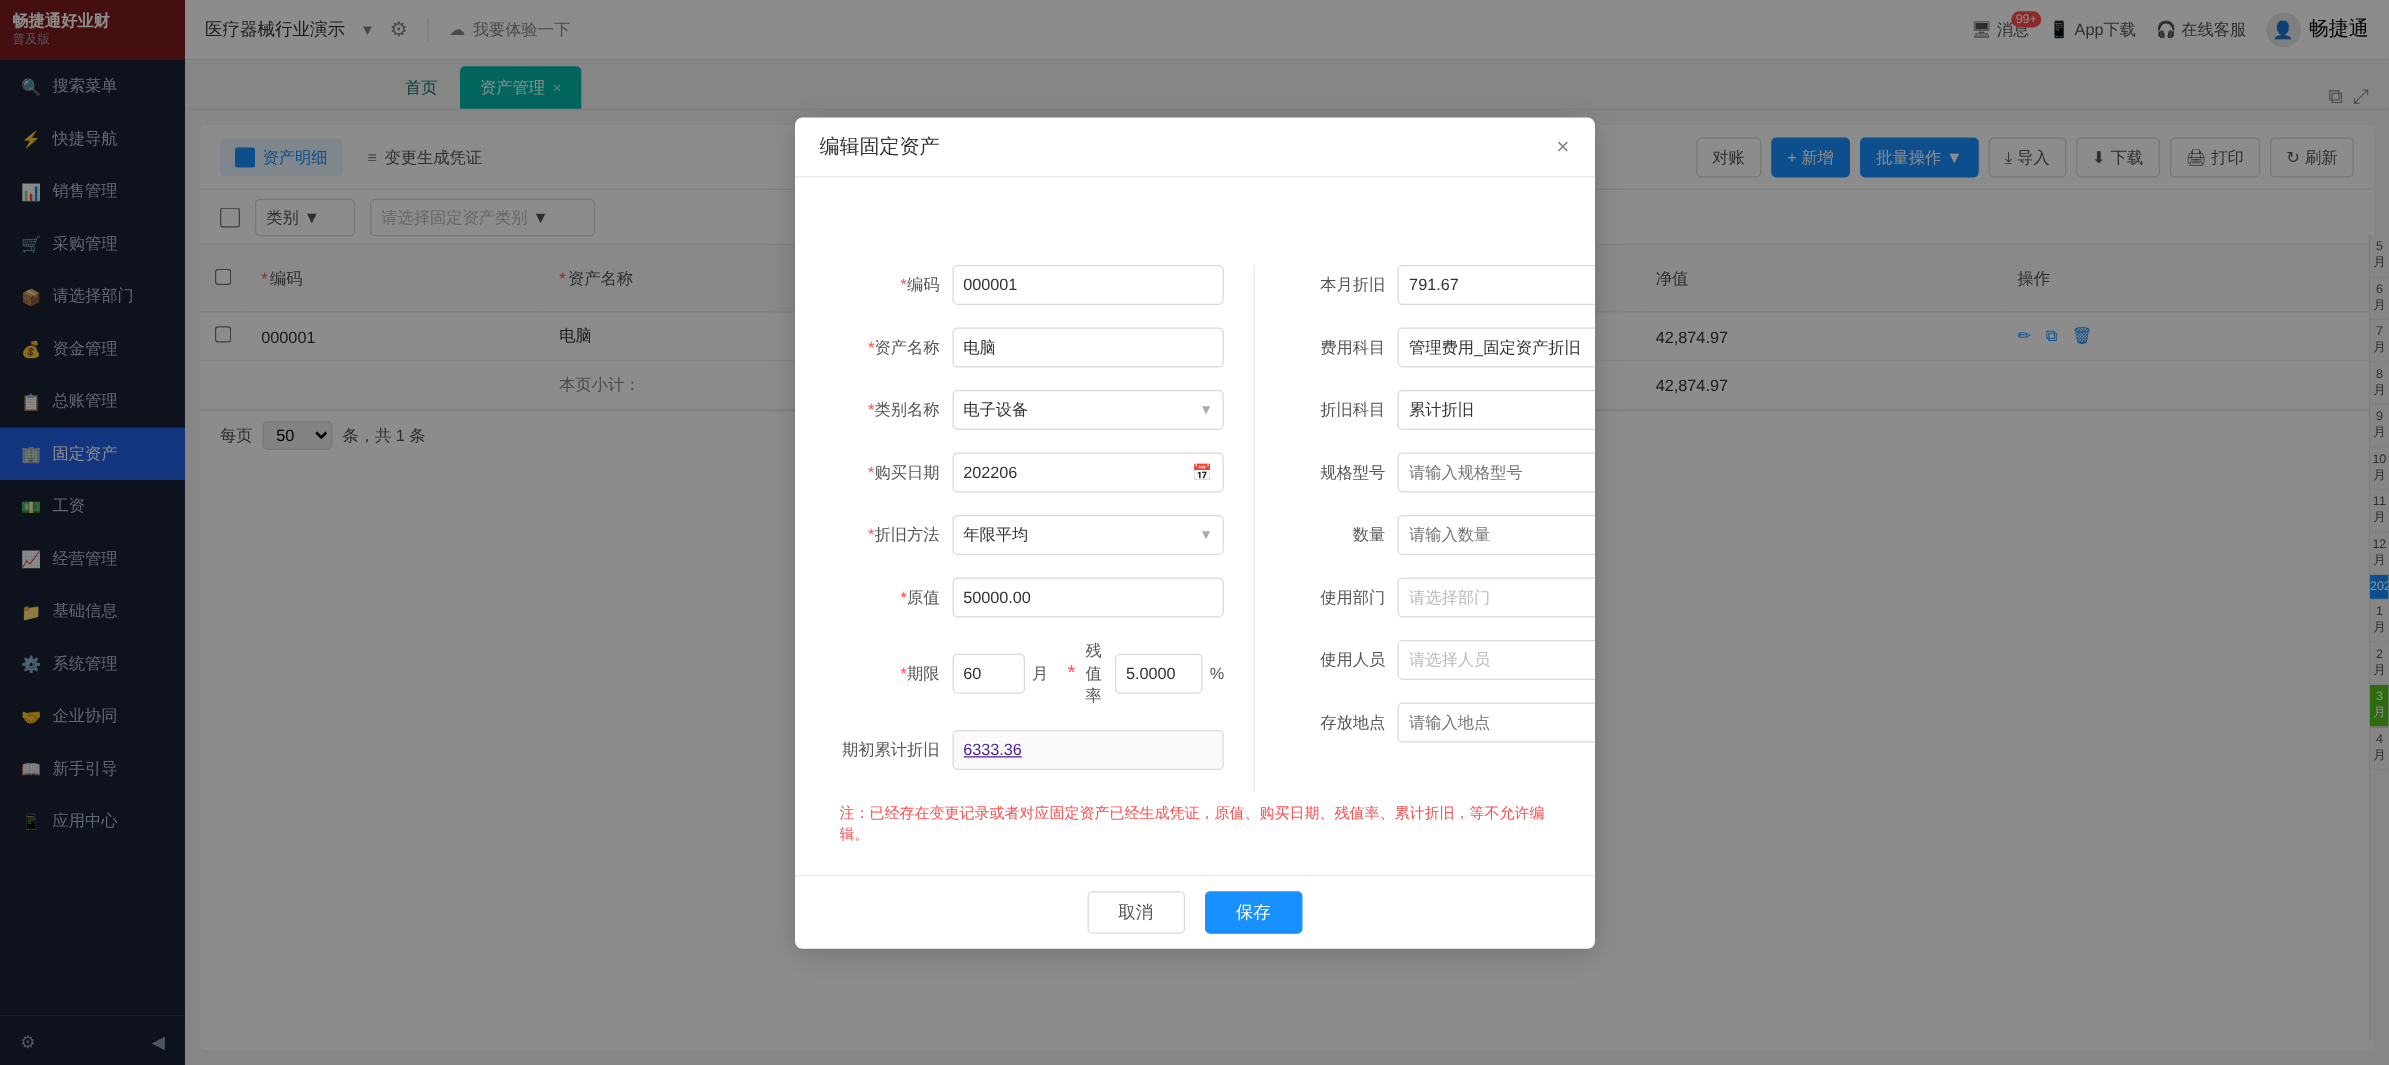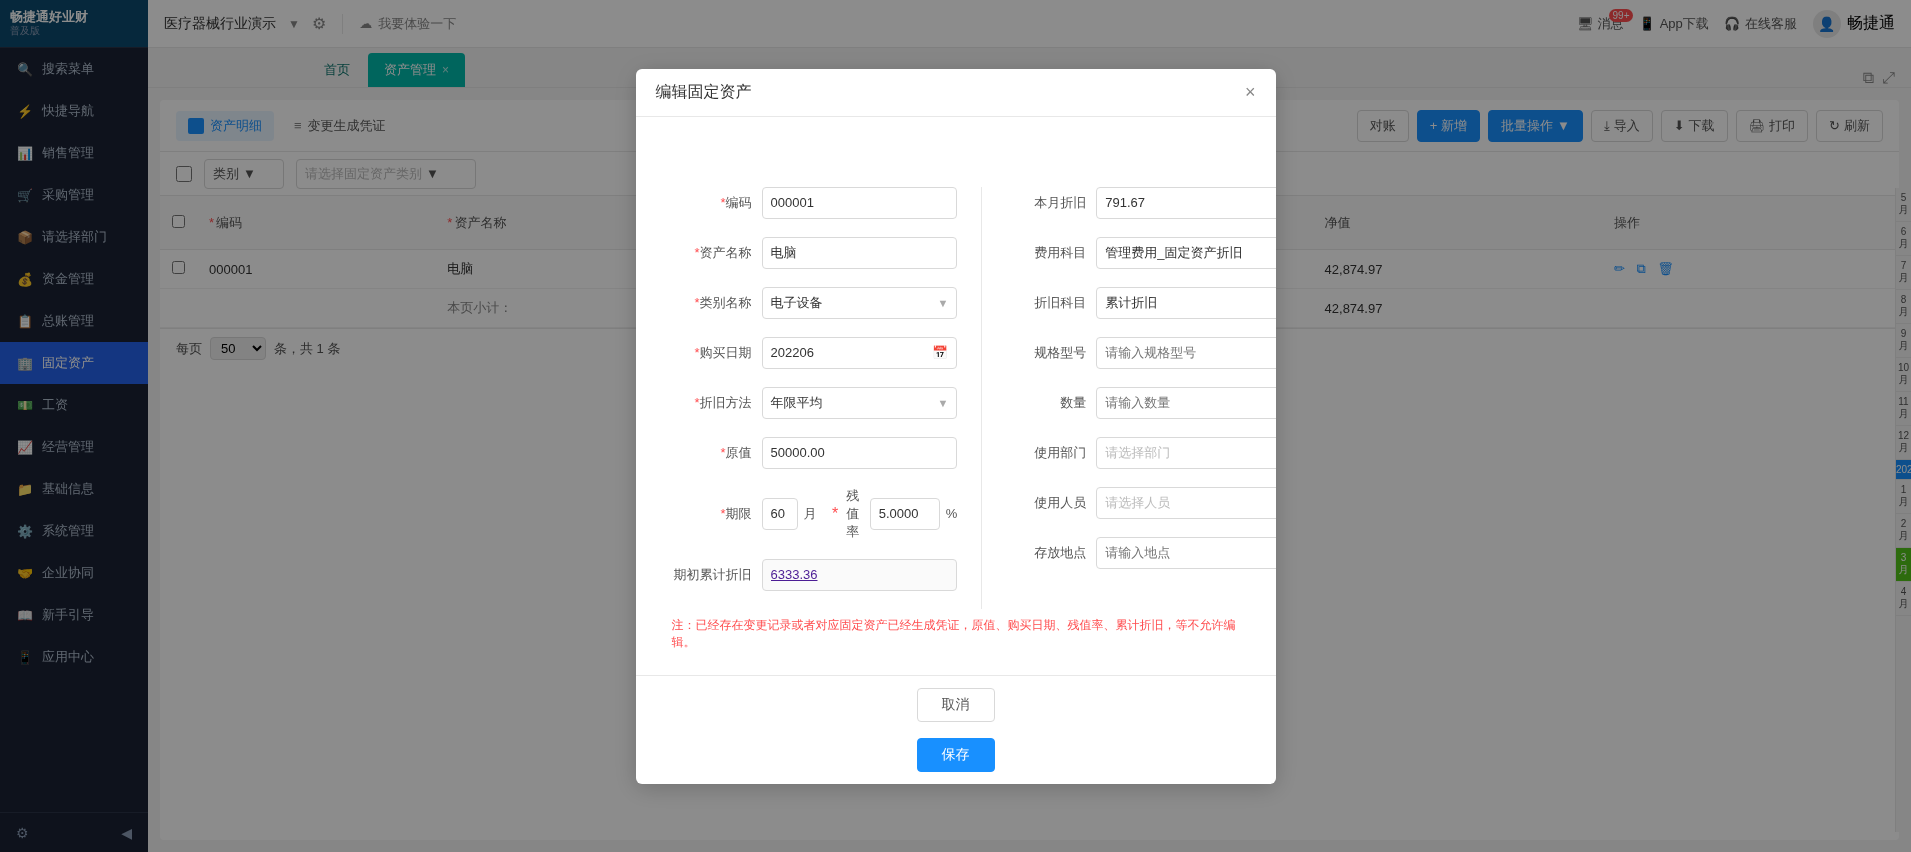--- a/index.html
+++ b/index.html
@@ -1,20 +1,20 @@
 <!DOCTYPE html>
 <html><head>
   <meta charset="utf-8">
   <style>
     * { box-sizing: border-box; margin: 0; padding: 0; font-family: "Microsoft YaHei", "PingFang SC", Arial, sans-serif; }
     body { width: 1911px; height: 852px; overflow: hidden; background: #f0f2f5; display: flex; }
 
     
     .sidebar { width: 148px; height: 852px; background: #1a2233; display: flex; flex-direction: column; flex-shrink: 0; }
-    .sidebar-logo { height: 48px; background: #0c4a6e; display: flex; align-items: center; padding: 0 10px; border-bottom: 1px solid #2a3448; }
+    .sidebar-logo { height: 48px; background: #7f1d1d; display: flex; align-items: center; padding: 0 10px; border-bottom: 1px solid #2a3448; }
     .sidebar-logo-text { color: #fff; font-size: 13px; font-weight: bold; line-height: 1.2; }
     .sidebar-logo-sub { color: #8a9bb5; font-size: 10px; }
     .sidebar-scroll { flex: 1; overflow-y: auto; overflow-x: hidden; }
     .sidebar-item { display: flex; align-items: center; padding: 12px 16px; color: #b0bdce; font-size: 13px; cursor: pointer; gap: 8px; }
     .sidebar-item.active { background: #2563eb; color: #fff; }
     .sidebar-item-icon { width: 18px; height: 18px; display: flex; align-items: center; justify-content: center; flex-shrink: 0; }
     .sidebar-bottom { height: 40px; background: #1a2233; display: flex; align-items: center; justify-content: space-between; padding: 0 16px; border-top: 1px solid #2a3448; }
     .sidebar-bottom-icon { color: #8a9bb5; font-size: 14px; cursor: pointer; }
 
     
@@ -91,21 +91,21 @@
     .form-input { flex: 1; height: 32px; border: 1px solid #d9d9d9; border-radius: 4px; padding: 0 8px; font-size: 13px; color: #333; outline: none; }
     .form-input.readonly { background: #fafafa; color: #4c1d95; text-decoration: underline; }
     .form-input-with-icon { flex: 1; height: 32px; border: 1px solid #d9d9d9; border-radius: 4px; padding: 0 8px; font-size: 13px; color: #333; display: flex; align-items: center; justify-content: space-between; cursor: pointer; }
     .form-select { flex: 1; height: 32px; border: 1px solid #d9d9d9; border-radius: 4px; padding: 0 8px; font-size: 13px; color: #333; display: flex; align-items: center; justify-content: space-between; cursor: pointer; background: #fff; }
     .form-select-placeholder { color: #bbb; }
     .select-arrow { color: #aaa; font-size: 11px; }
     .form-inline { display: flex; align-items: center; gap: 6px; flex: 1; }
     .form-inline-input { height: 32px; border: 1px solid #d9d9d9; border-radius: 4px; padding: 0 8px; font-size: 13px; color: #333; outline: none; }
     .form-inline-label { font-size: 13px; color: #555; }
     .form-note { padding: 8px 16px 4px; font-size: 12px; color: #ff4d4f; }
-    .modal-footer { padding: 12px 20px; display: flex; align-items: center; justify-content: center; gap: 16px; border-top: 1px solid #e8e8e8; flex-direction: column; }
+    .modal-footer { padding: 12px 20px; display: flex; align-items: center; justify-content: center; gap: 16px; border-top: 1px solid #e8e8e8; }
     .btn-cancel { height: 34px; padding: 0 24px; border: 1px solid #d9d9d9; border-radius: 4px; background: #fff; font-size: 14px; color: #555; cursor: pointer; }
     .btn-save { height: 34px; padding: 0 24px; border: 1px solid #1890ff; border-radius: 4px; background: #1890ff; font-size: 14px; color: #fff; cursor: pointer; }
   </style>
 </head>
 <body>
 
 <div class="sidebar">
   <div class="sidebar-logo">
     <div>
       <div class="sidebar-logo-text">畅捷通好业财</div>
@@ -394,21 +394,21 @@
       <span class="form-label">
         <span style="color:#ff4d4f;">*</span>原值
       </span>
       <input class="form-input" value="50000.00" placeholder="" style="">
     </div>
             <div class="form-row">
       <span class="form-label">
         <span style="color:#ff4d4f;">*</span>期限
       </span>
       <div class="form-inline">
-        <input class="form-inline-input" style="width: 36px;" value="60">
+        <input class="form-inline-input" style="width: 58px;" value="60">
         <span class="form-inline-label">月</span>
         <span style="width:8px;"></span>
         <span style="color:#ff4d4f;margin-right:2px;">*</span>
         <span class="form-inline-label">残值率</span>
         <input class="form-inline-input" style="width: 70px;" value="5.0000">
         <span class="form-inline-label">%</span>
       </div>
     </div>
             <div class="form-row">
       <span class="form-label">

